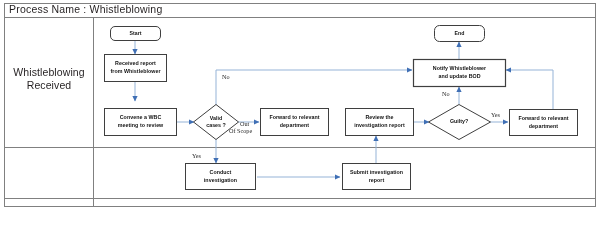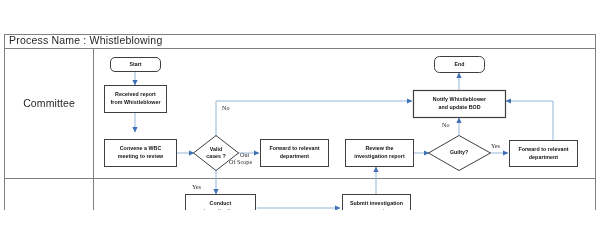--- a/index.html
+++ b/index.html
@@ -1,21 +1,21 @@
 <!DOCTYPE html>
 <html><head>
 <meta charset="utf-8">
 <style>
   html,body{margin:0;padding:0;background:#ffffff;}
   body{
     width:600px;height:210px;position:relative;overflow:hidden;
     font-family:"Liberation Sans", sans-serif;
     color:#000;
   }
-  #sheet{position:absolute;left:0;top:0;width:600px;height:210px;margin-top:31px;}
+  #sheet{position:absolute;left:0;top:0;width:600px;height:210px;}
   svg#canvas{position:absolute;left:0;top:0;width:600px;height:210px;}
 
   .header-txt{
     position:absolute;left:9px;top:3px;font-size:10.5px;
     letter-spacing:.2px;color:#231f20;white-space:nowrap;
   }
   .lane-txt{
     position:absolute;text-align:center;font-size:10.5px;
     color:#231f20;line-height:1.25;letter-spacing:.1px;
   }
@@ -113,21 +113,22 @@
     <rect x="509.5" y="109.5" width="68" height="26" fill="#ffffff" stroke="#3f3f3f" stroke-width="1"></rect>
 
     <rect x="413.5" y="59.5" width="92" height="27" fill="#ffffff" stroke="#3f3f3f" stroke-width="1.2"></rect>
 
     <rect x="434.5" y="25.5" width="50" height="16" rx="5" ry="5" fill="#ffffff" stroke="#3f3f3f" stroke-width="1"></rect>
   </svg>
 
   <div class="header-txt">Process Name : Whistleblowing</div>
 
   <div class="lane-txt" style="left:5px;top:66px;width:88px;">
-    <div>Committee</div>
+    <div>Whistleblowing</div>
+    <div>Received</div>
   </div>
 
   <div class="node-txt term" style="left:110px;top:26px;width:51px;height:15px;">Start</div>
 
   <div class="node-txt" style="left:104px;top:54px;width:63px;height:28px;">
     <div>
       <div>Received report</div>
       <div>from Whistleblower</div>
     </div>
   </div>

